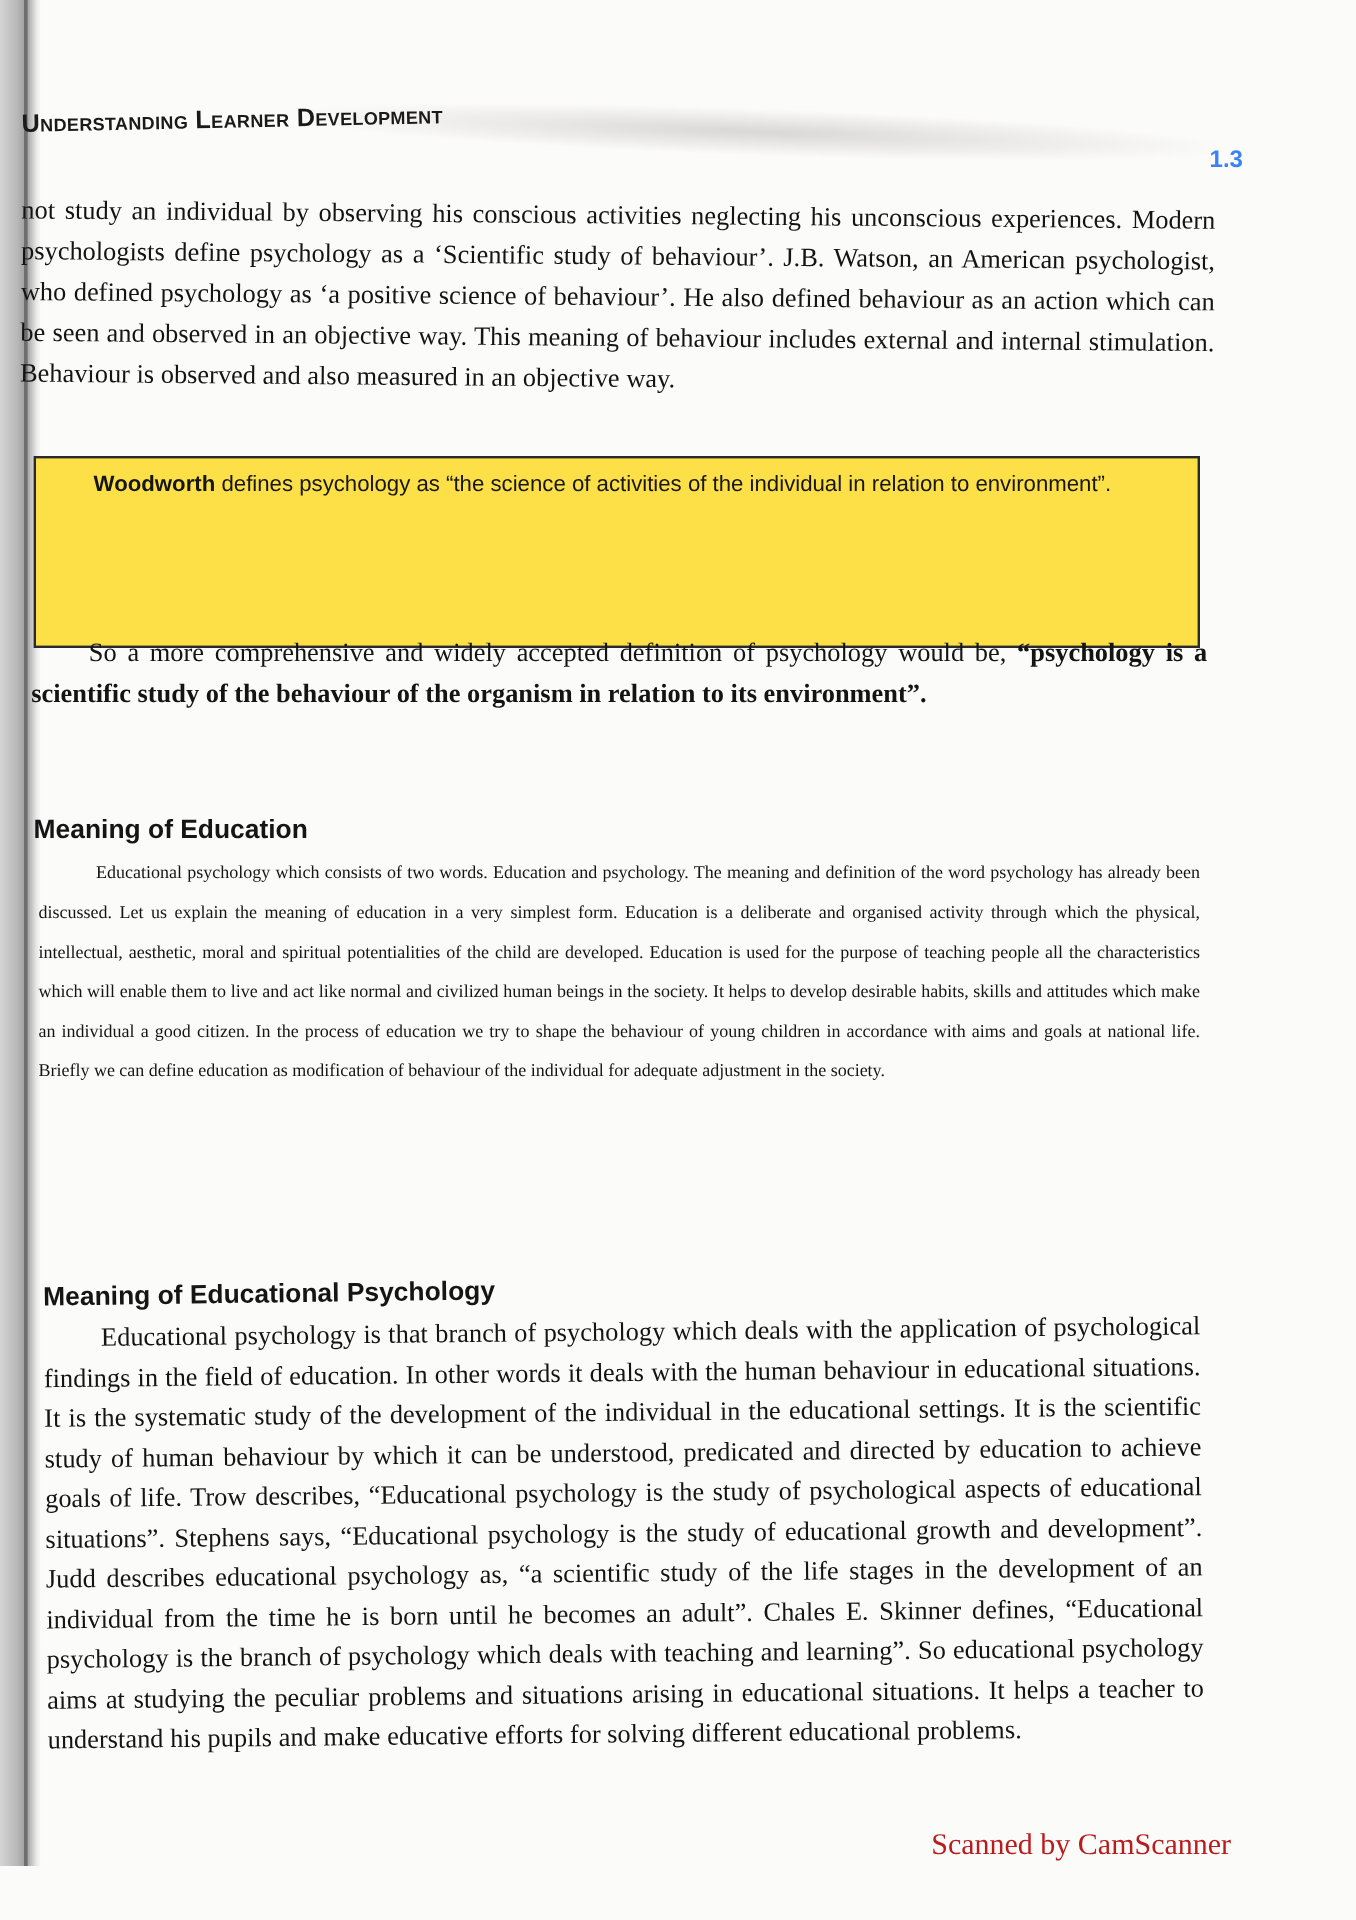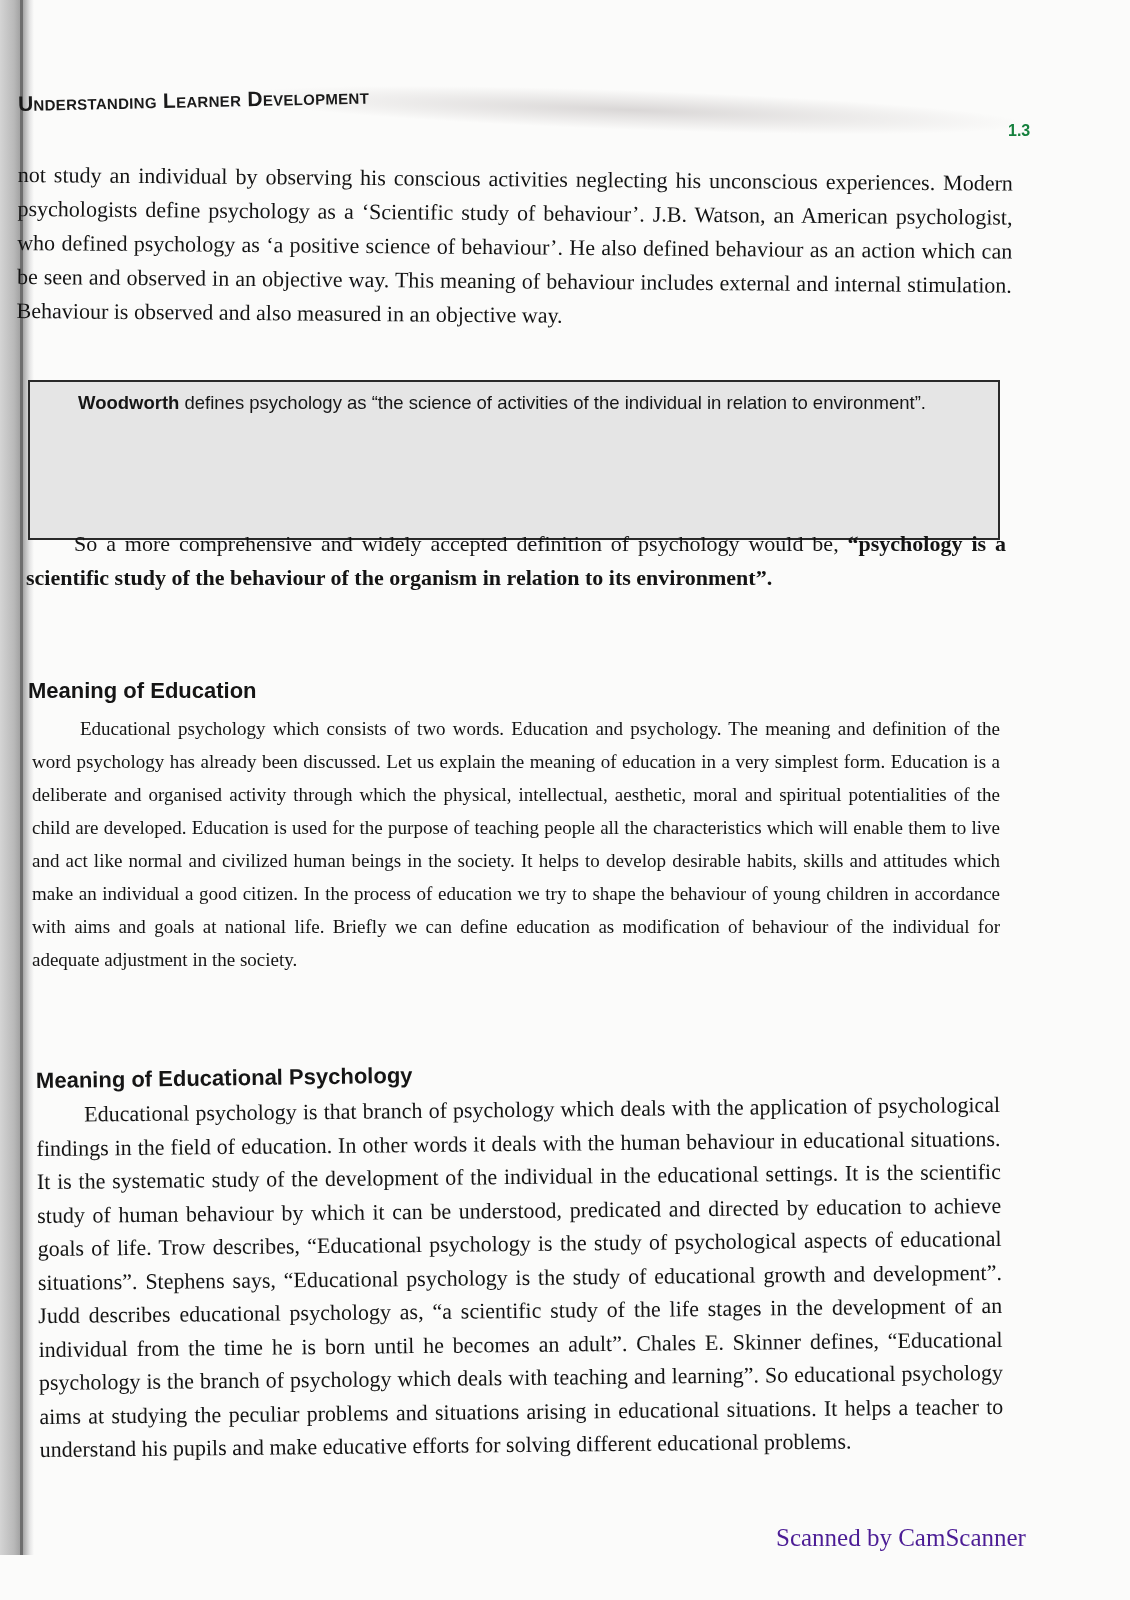--- a/index.html
+++ b/index.html
@@ -24,52 +24,52 @@
   }
   .running-head {
     position: absolute; left: 18px; top: 92px;
     font-family: "Liberation Sans", sans-serif; font-weight: bold;
     font-size: 21px; letter-spacing: 0.3px; color: #1a1a1a;
     transform: rotate(-1.2deg); transform-origin: left center;
     font-variant: small-caps;
   }
   .page-number {
     position: absolute; left: 1008px; top: 122px;
-    font-family: "Liberation Sans", sans-serif; font-weight: bold; font-size: 16px; color: #15803d;
+    font-family: "Liberation Sans", sans-serif; font-weight: bold; font-size: 20px; color: #3b82f6;
   }
   .para {
     position: absolute; left: 18px; width: 995px;
     font-size: 22px; line-height: 34px; text-align: justify; text-align-last: left;
     color: #141414;
   }
   .para.indent { text-indent: 48px; }
   .p1 { top: 158px; transform: rotate(0.5deg); transform-origin: left top; }
   .quote-box {
     position: absolute; left: 28px; top: 380px; width: 972px; height: 160px;
     border: 2px solid #2a2a2a; border-top-width: 2px;
     box-sizing: border-box;
     padding: 8px 10px 0 8px;
     font-family: "Liberation Sans", sans-serif; font-size: 18.5px; line-height: 26px;
-    background: #e5e5e5;
+    background: #fde047;
   }
   .quote-box p { margin: 0 0 10px 0; text-align: justify; text-align-last: left; text-indent: 40px; }
   .quote-box b { font-weight: bold; }
   .p2 { top: 527px; left: 26px; width: 980px; }
   .p2 .strong { font-weight: bold; }
   .heading {
     position: absolute; left: 28px;
     font-family: "Liberation Sans", sans-serif; font-weight: bold; font-size: 22px; color: #151515;
   }
   .h1 { top: 678px; }
-  .p3 { top: 712px; left: 32px; width: 968px; font-size: 19px; line-height: 33px; }
+  .p3 { top: 712px; left: 32px; width: 968px; font-size: 15px; line-height: 33px; }
   .h2 { top: 1068px; left: 36px; transform: rotate(-0.8deg); transform-origin: left center; }
   .p4 { top: 1098px; left: 36px; width: 964px; font-size: 22px; line-height: 33.5px; transform: rotate(-0.6deg); transform-origin: left top; }
   .watermark {
     position: absolute; left: 776px; top: 1524px;
-    font-family: "Liberation Serif", serif; font-size: 25px; color: #4c1d95;
+    font-family: "Liberation Serif", serif; font-size: 25px; color: #b91c1c;
   }
 </style>
 </head>
 <body>
 
 <div class="binding"></div>
 <div class="binding-line"></div>
 <div class="smudge"></div>
 
 <div class="running-head">Understanding Learner Development</div>

